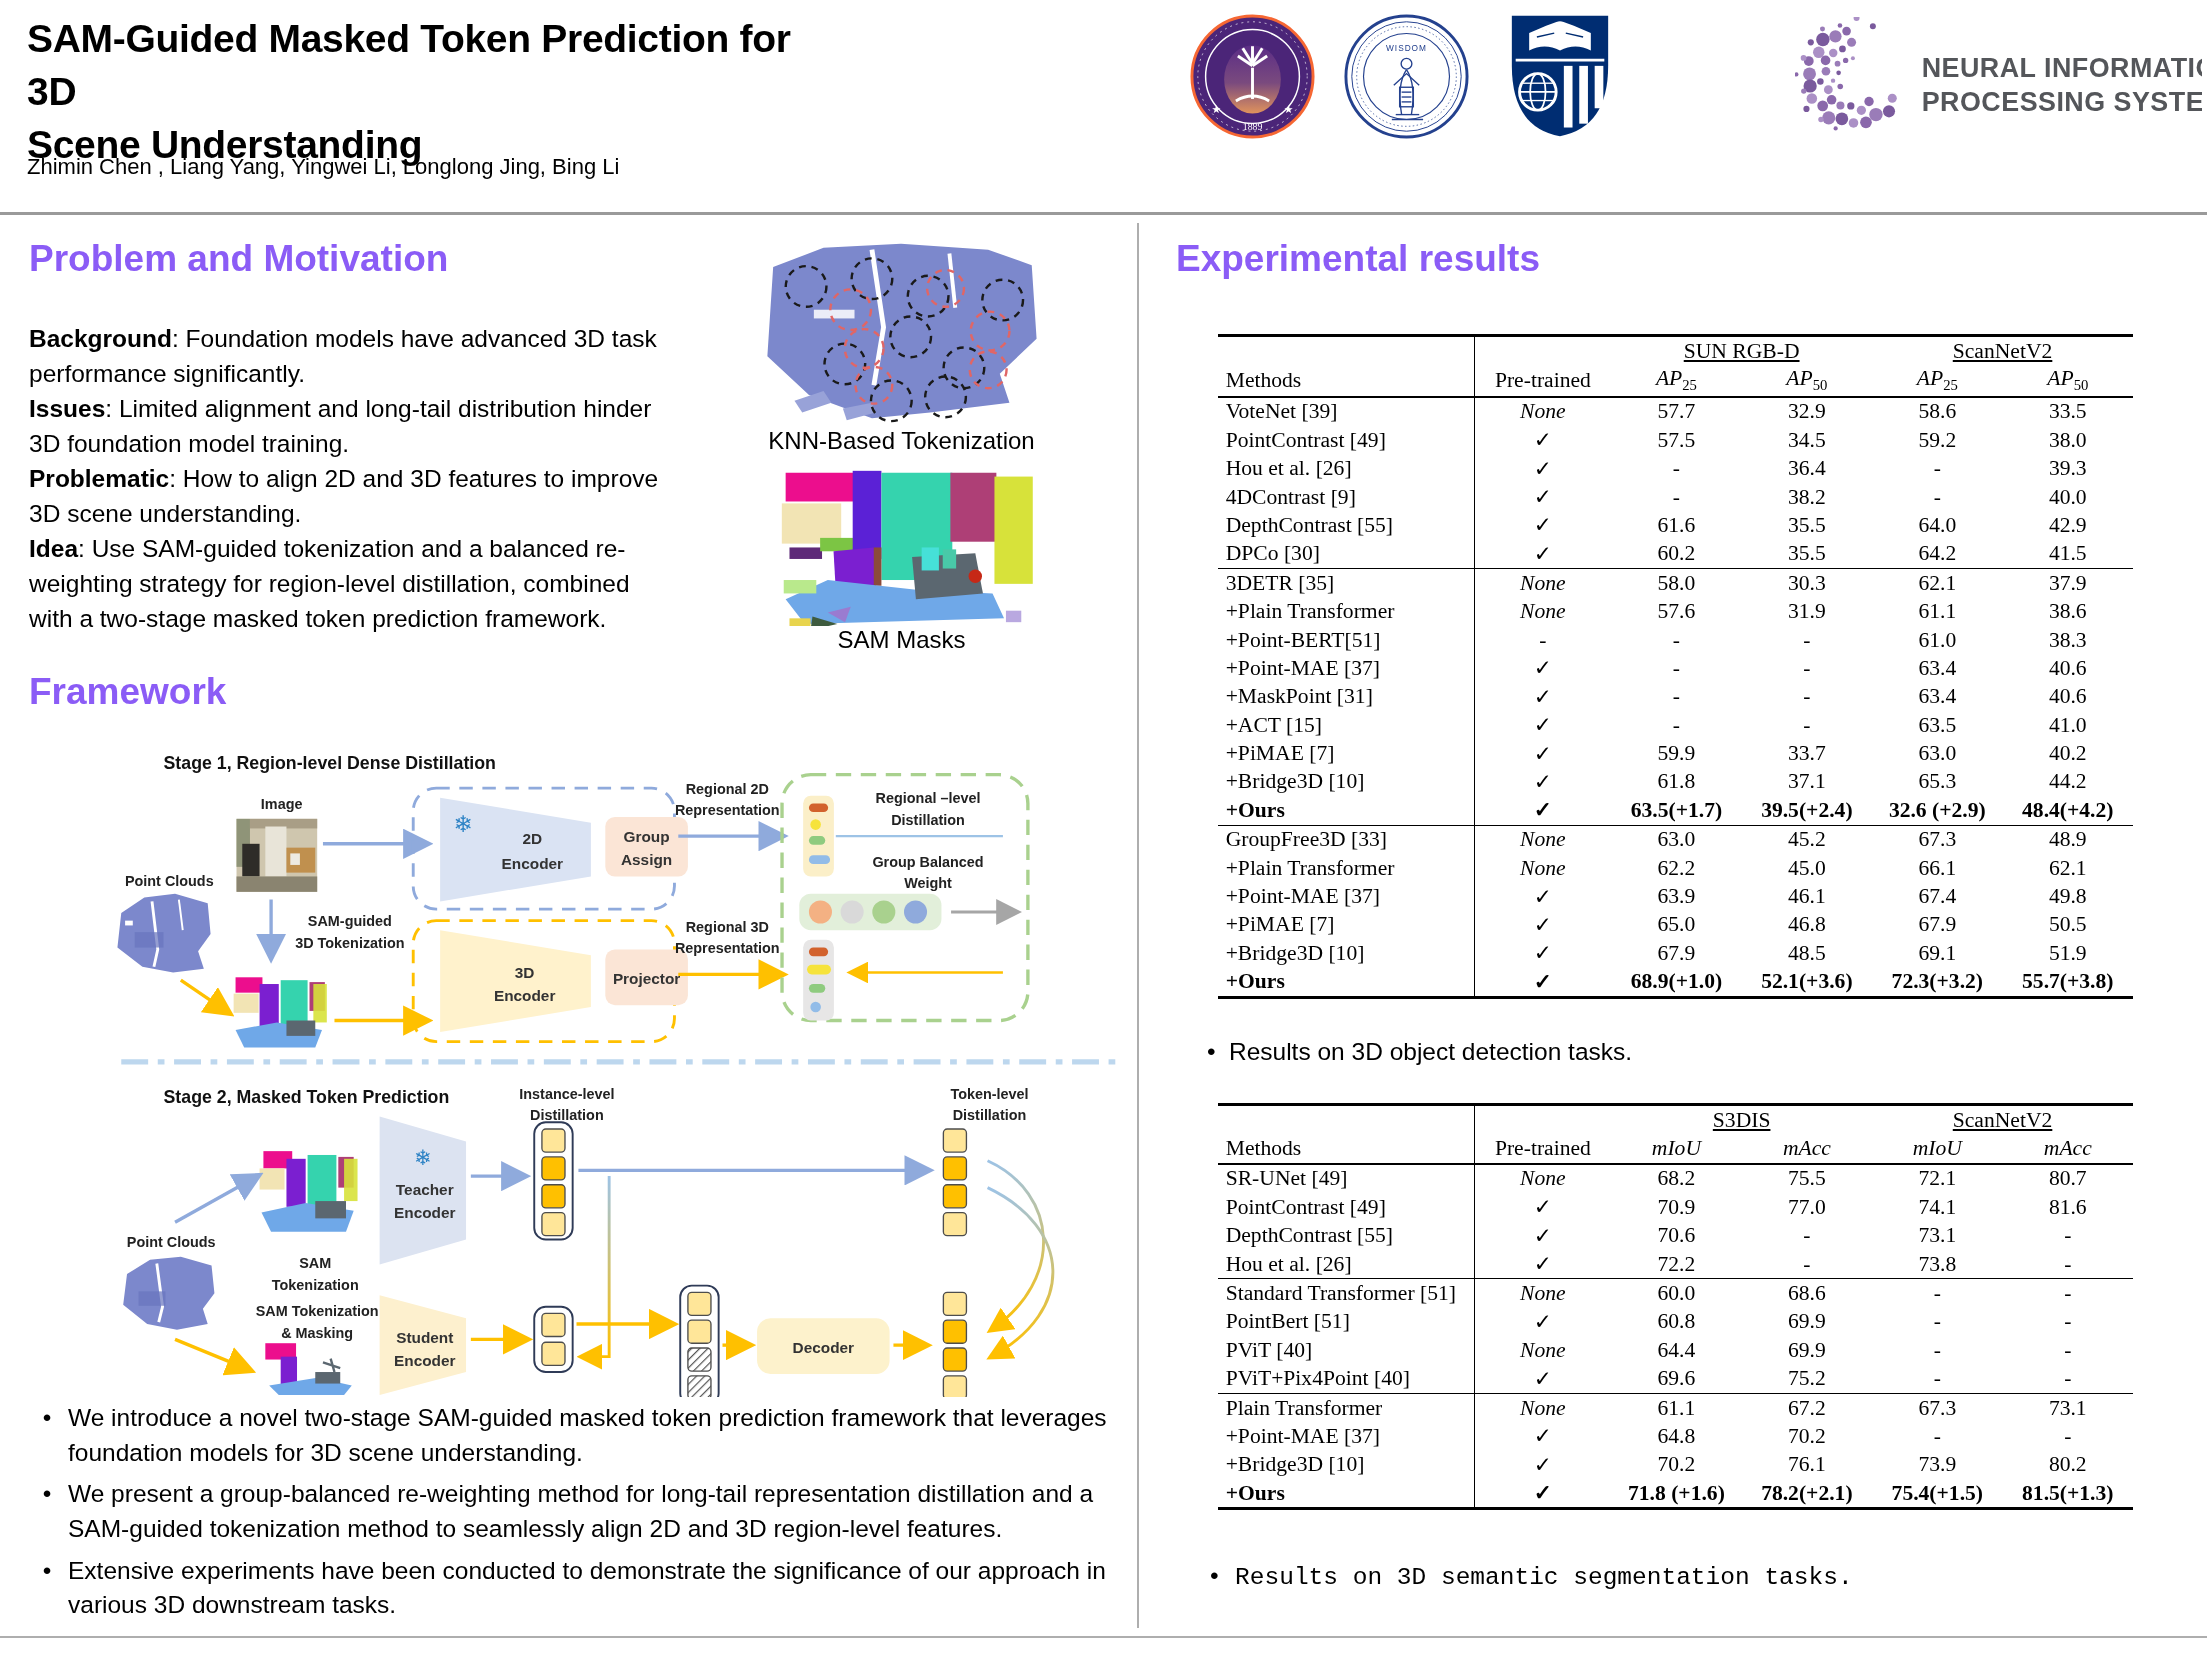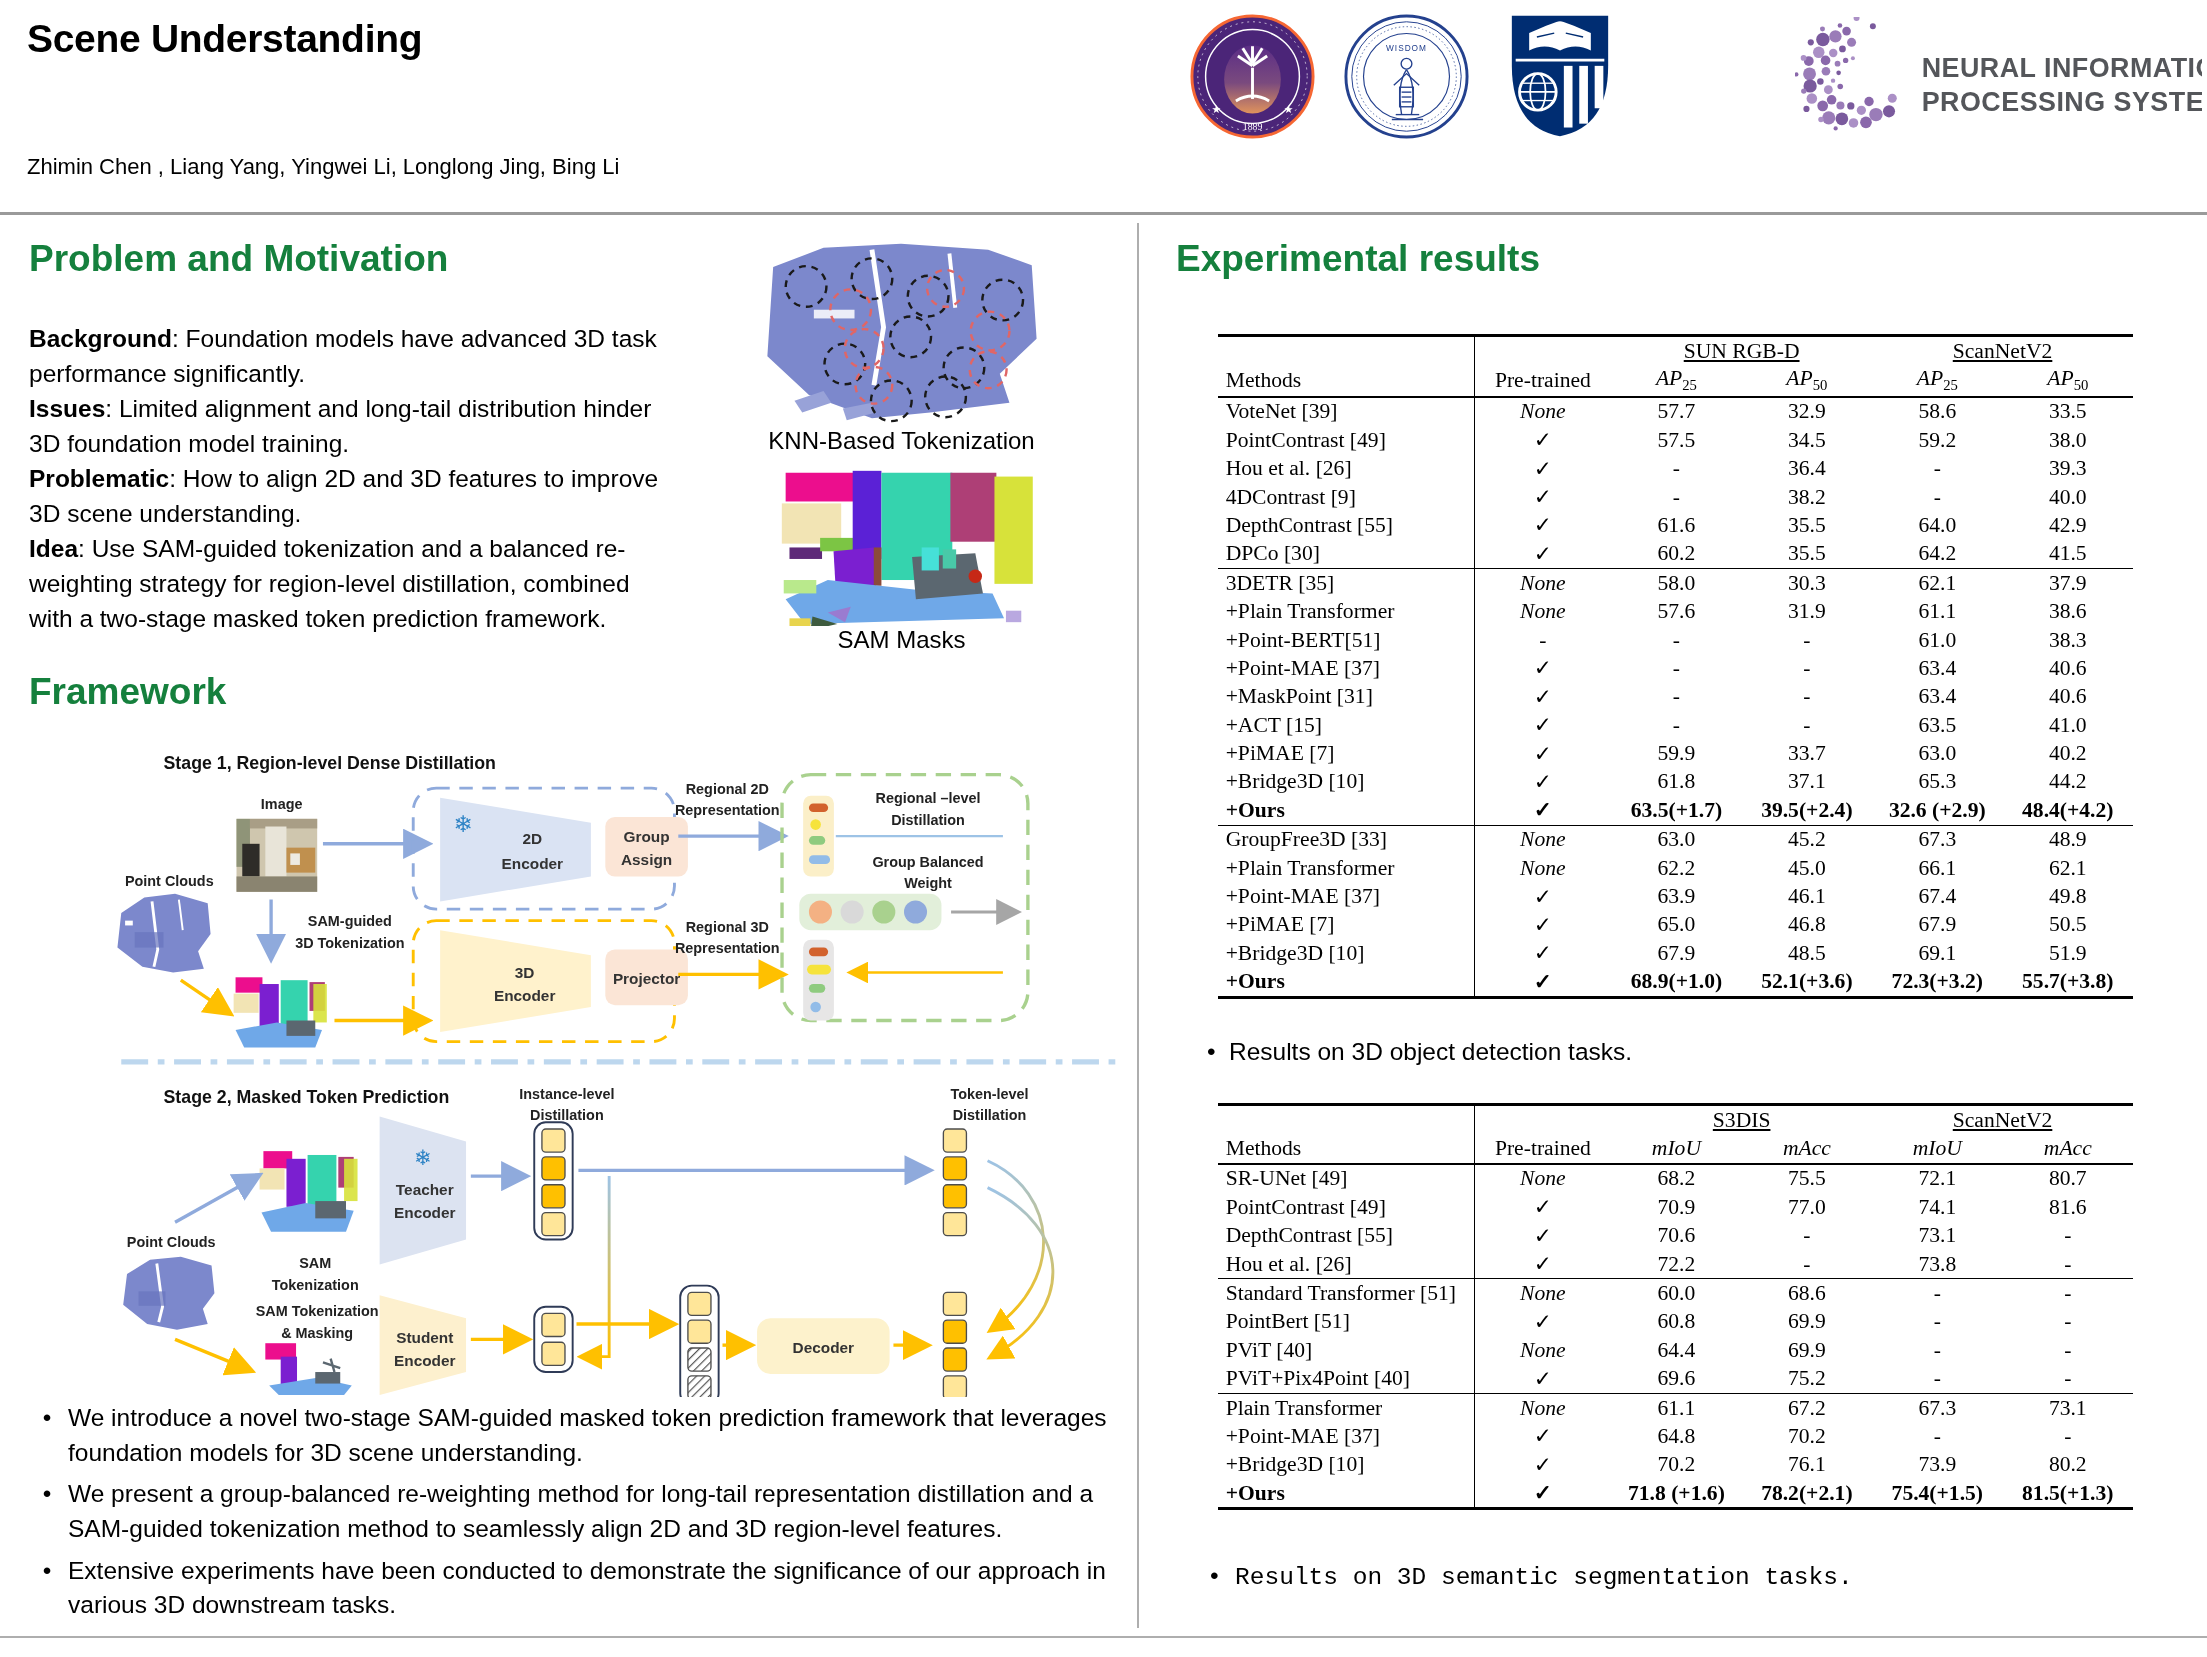--- a/index.html
+++ b/index.html
@@ -7,21 +7,21 @@
           font-family:"Liberation Sans",sans-serif;color:#000;}
   .abs{position:absolute;}
   h1,h2,p,ul{margin:0;padding:0;}
   
   .title{left:27px;top:13.4px;width:769px;font-size:39px;font-weight:700;line-height:1.35;letter-spacing:-0.3px;}
   .authors{left:27px;top:154px;font-size:22px;}
   .hrule{left:0;top:212px;width:2208px;height:2.9px;background:#9a9a9a;}
   .vrule{left:1137px;top:223px;width:1.9px;height:1405px;background:#aeaeae;}
   .brule{left:0;top:1636px;width:2208px;height:1.9px;background:#aeaeae;}
   
-  .sec{font-size:37px;font-weight:700;color:#15803d;}
+  .sec{font-size:37px;font-weight:700;color:#8b5cf6;}
   #h-motivation{left:29px;top:238px;}
   #h-framework{left:29px;top:671px;}
   #h-results{left:1176px;top:238px;}
   
   .motivation{left:29px;top:321px;width:649px;font-size:24.5px;line-height:1.43;}
   
   .figcap{font-size:24px;text-align:center;}
   #knn-cap{left:740px;top:427px;width:323px;}
   #sam-cap{left:769px;top:626px;width:265px;}
   
@@ -61,20 +61,21 @@
   .tokbox{stroke:#4d4d4d;stroke-width:1.4;}
   .tokcol{fill:#fff;stroke:#2F3B57;stroke-width:2;}
   .logo-text{fill:#54565A;font-size:28px;font-weight:600;letter-spacing:.5px;font-family:"Liberation Sans",sans-serif;}
 </style>
 </head>
 <body>
 
 <div class="poster">
 
   <h1 class="abs title">
+    <div>SAM-Guided Masked Token Prediction for 3D</div>
     <div>Scene Understanding</div>
   </h1>
   <div class="abs authors">Zhimin Chen , Liang Yang, Yingwei Li, Longlong Jing, Bing Li</div>
 
   <svg class="abs" style="left:1189px;top:13.4px" width="127" height="127" viewBox="0 0 130 130">
     <defs>
       <linearGradient id="clemG" x1="0" y1="0" x2="0" y2="1">
         <stop offset="0" stop-color="#5B2D86"></stop>
           <stop offset="0.55" stop-color="#7a4a7e"></stop>
           <stop offset="1" stop-color="#E0935C"></stop>

